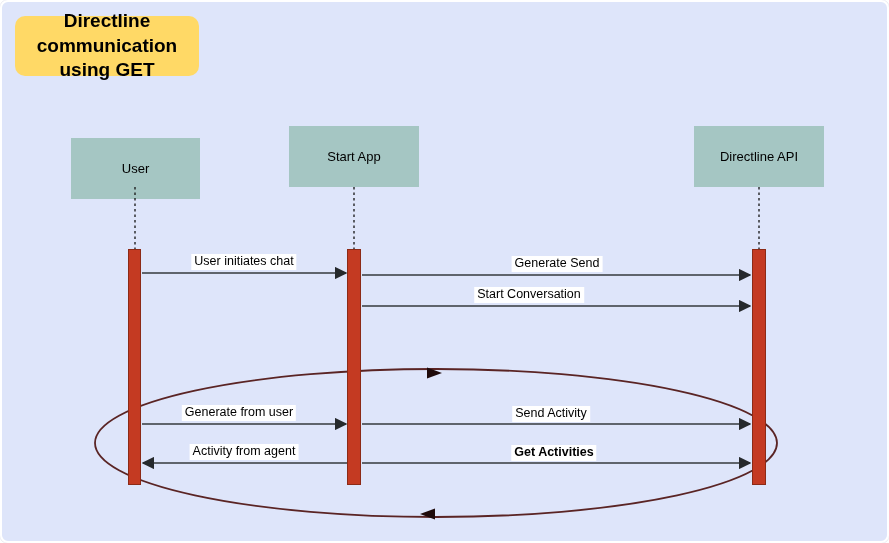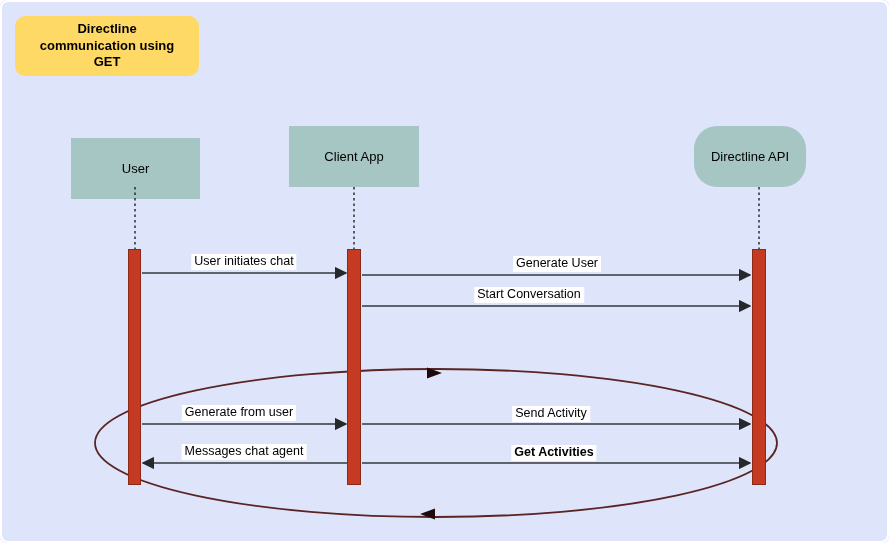--- a/index.html
+++ b/index.html
@@ -17,31 +17,31 @@
     border:2px solid #ffffff;border-radius:8px;
     outline:1px solid #ececf2;
   }
   .title-box{
     position:absolute;left:13px;top:14px;width:184px;height:60px;
     background:var(--title-bg);border-radius:10px;
     display:flex;align-items:center;justify-content:center;
   }
   .title-box span{
     display:block;width:142px;text-align:center;
-    font-size:13px;font-weight:bold;line-height:1.3;color:var(--text);
+    font-size:19px;font-weight:bold;line-height:1.3;color:var(--text);
   }
   .actor{
     position:absolute;top:124px;height:61px;
     background:var(--actor-bg);
     display:flex;align-items:center;justify-content:center;
     font-size:13px;color:var(--text);
   }
   .actor.a0{left:69px;width:129px;margin-top:12px;}
   .actor.a1{left:287px;width:130px;}
-  .actor.a2{left:692px;width:112px;border-radius:23px;}
+  .actor.a2{left:692px;width:130px;}
   .svg-layer{position:absolute;left:0;top:0;z-index:1;}
   .activation{
     position:absolute;top:247px;height:236px;z-index:2;
     background:var(--activation-fill);border:1px solid var(--activation-border);
   }
   .activation.b0{left:126px;width:13px;}
   .activation.b1{left:345px;width:14px;}
   .activation.b2{left:750px;width:14px;}
   .msg-label{
     position:absolute;z-index:3;transform:translateX(-50%);
@@ -79,31 +79,31 @@
   </svg>
 
   <div class="title-box">
     <span>Directline communication using GET</span>
   </div>
 
   <div class="actor a0">
     <span>User</span>
   </div>
   <div class="actor a1">
-    <span>Client App</span>
+    <span>Start App</span>
   </div>
   <div class="actor a2">
     <span>Directline API</span>
   </div>
 
   <div class="activation b0"></div>
   <div class="activation b1"></div>
   <div class="activation b2"></div>
 
   <span class="msg-label" style="left:242px;top:252px;">User initiates chat</span>
-  <span class="msg-label" style="left:555px;top:254px;">Generate User</span>
+  <span class="msg-label" style="left:555px;top:254px;">Generate Send</span>
   <span class="msg-label" style="left:527px;top:285px;">Start Conversation</span>
   <span class="msg-label" style="left:237px;top:403px;">Generate from user</span>
   <span class="msg-label" style="left:549px;top:404px;">Send Activity</span>
-  <span class="msg-label" style="left:242px;top:442px;">Messages chat agent</span>
+  <span class="msg-label" style="left:242px;top:442px;">Activity from agent</span>
   <span class="msg-label" style="left:552px;top:443px;font-weight:bold;">Get Activities</span>
 
 </div>
 
 </body></html>

